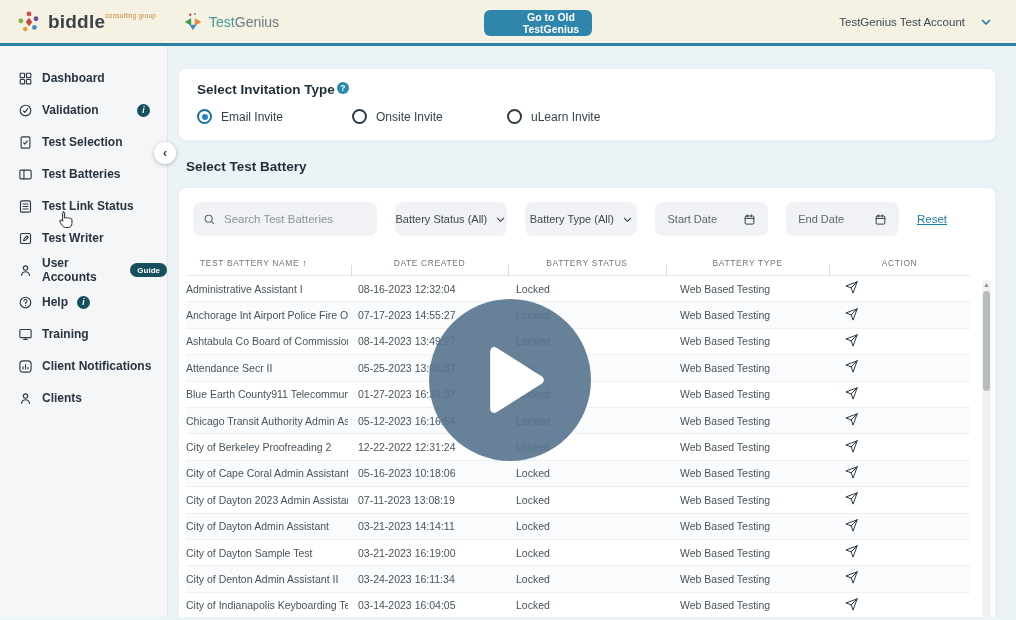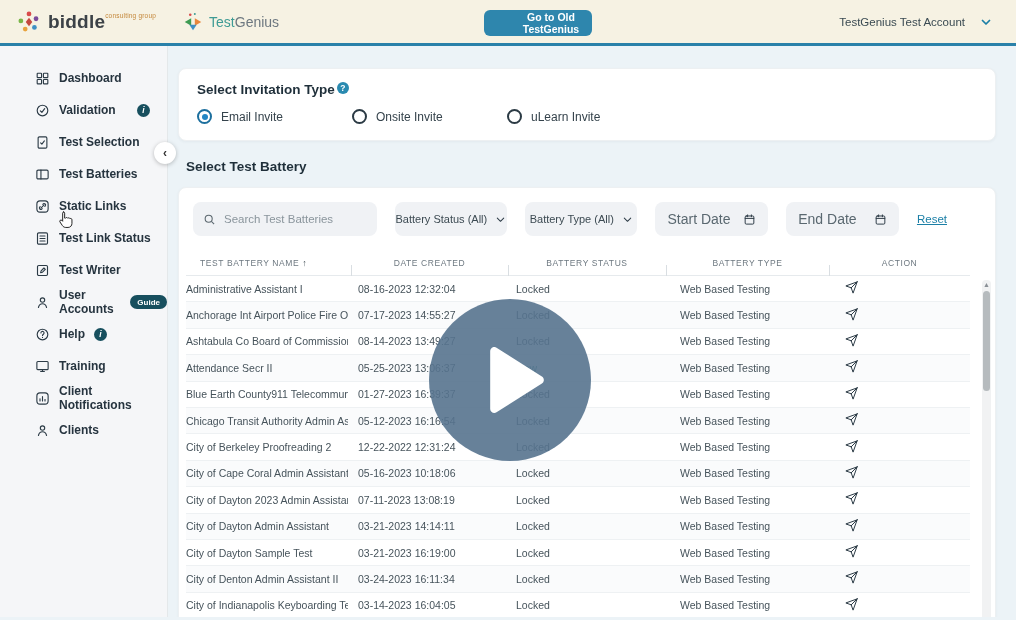--- a/index.html
+++ b/index.html
@@ -17,21 +17,21 @@
   .logo-tg .t2 { color:#6d7880; font-size:14px; font-weight:400; }
   .old-btn { position:absolute; left:484px; top:10px; width:108px; height:26px; background:#2e86ad; color:#fff; border:none; border-radius:6px; font-size:10.5px; font-weight:700; font-family:inherit; cursor:pointer;padding-left:26px; }
   .account { margin-left:auto; display:flex; align-items:center; gap:15px; font-size:11.5px; color:#3a4a52; cursor:pointer; }
 
   
   .app { display:flex; height:571px; }
   .sidebar { width:168px; background:#f5f6f8; border-right:1px solid #e4e8ea; padding-top:16px; position:relative; flex-shrink:0; }
   .main { flex:1; background:#ecf3f7; padding:22px 20px 0 10px; overflow:hidden; position:relative; }
 
   
-  .nav-item { height:32px; display:flex; align-items:center; gap:9px; padding-left:18px; font-size:12px; font-weight:600; color:#26343f; cursor:pointer; position:relative;margin-left:17px; }
+  .nav-item { height:32px; display:flex; align-items:center; gap:9px; padding-left:18px; font-size:12px; font-weight:600; color:#26343f; cursor:pointer; position:relative; }
   .nav-item svg { width:15px; height:15px; stroke:#2c3b46; stroke-width:1.8; fill:none; stroke-linecap:round; stroke-linejoin:round; flex-shrink:0; }
   .nav-item.active { background:#f8f0da; }
   .info-dot { width:13px; height:13px; border-radius:50%; background:#174f5e; color:#fff; font-size:8.5px; font-weight:700; display:flex; align-items:center; justify-content:center; font-style:italic; }
   .info-dot.right { position:absolute; right:17px; }
   .guide-badge { background:#174f5e; color:#fff; font-size:8px; font-weight:700; padding:2.5px 7px; border-radius:8px; margin-left:2px; }
   .collapse-btn { position:absolute; left:154px; top:96px; width:22px; height:22px; background:#fff; border-radius:50%; box-shadow:0 1px 4px rgba(0,0,0,.25); display:flex; align-items:center; justify-content:center; font-size:12px; font-weight:700; color:#333; z-index:6; cursor:pointer; }
 
   
   .card { background:#fff; border:1px solid #edf0f2; border-radius:8px; box-shadow:0 1px 3px rgba(40,60,80,.05); }
   .card-invite { padding:13px 18px 16px; margin-bottom:18px; }
@@ -48,21 +48,21 @@
   .card-table { height:482px; position:relative; overflow:hidden; }
 
   
   .filters { display:flex; align-items:center; padding:14px 14px 14px 14px; gap:18px; }
   .search-box { width:186px; height:34px; background:#f0f2f5; border-radius:8px; display:flex; align-items:center; padding:12px 10px; gap:8px; }
   .search-box svg { width:13px; height:13px; stroke:#5c686f; stroke-width:2; fill:none; }
   .search-box input { border:none; background:transparent; outline:none; font-size:11.5px; color:#3a4a52; width:130px; font-family:inherit; }
   .search-box input::placeholder { color:#8a959c; }
   .select-pill { width:114px; height:34px; background:#f0f2f5; border-radius:8px; display:flex; align-items:center; justify-content:center; gap:8px; font-size:11px; color:#3c4a52; cursor:pointer; }
   .select-pill svg, .date-pill svg { width:11px; height:11px; stroke:#2c3b46; stroke-width:2.2; fill:none; stroke-linecap:round; stroke-linejoin:round; }
-  .date-pill { width:114px; height:34px; background:#f0f2f5; border-radius:8px; display:flex; align-items:center; justify-content:space-between; padding:0 12px; font-size:14px; color:#5a6870; cursor:pointer; }
+  .date-pill { width:114px; height:34px; background:#f0f2f5; border-radius:8px; display:flex; align-items:center; justify-content:space-between; padding:0 12px; font-size:11px; color:#5a6870; cursor:pointer; }
   .date-pill svg { width:13px; height:13px; stroke-width:1.8; }
   .reset-link { margin-left:auto; margin-right:34px; font-size:11.5px; font-weight:400; color:#1b7fa6; text-decoration:underline; cursor:pointer; }
 
   
   .tbl { margin-left:7px; width:784px; }
   .tbl-head { display:grid; grid-template-columns:165px 157px 158px 163px 141px; height:26px; align-items:center; border-bottom:1px solid #e6eaed; }
   .th { font-size:8.5px; letter-spacing:.6px; color:#6d7880; text-align:center; position:relative; }
   .th:first-child { text-align:left; padding-left:14px; }
   .th + .th::before { content:""; position:absolute; left:0; top:7px; height:11px; width:1px; background:#d9dee2; }
   .sort-arrow { font-size:9px; color:#4a565e; margin-left:3px; }
@@ -153,29 +153,20 @@
     </div>
     <div class="nav-item">
       <svg viewBox="0 0 24 24">
           <rect x="3" y="5" width="18" height="14" rx="2"></rect>
           <line x1="9.5" y1="5" x2="9.5" y2="19"></line>
         </svg>
       <span>Test Batteries</span>
     </div>
     <div class="nav-item">
       <svg viewBox="0 0 24 24">
-          <rect x="3" y="3" width="18" height="18" rx="5"></rect>
-          <path d="M9.5 14.5l5-5"></path>
-          <path d="M12.5 8.5l.8-.8a2.3 2.3 0 013.2 3.2l-.8.8"></path>
-          <path d="M11.5 15.5l-.8.8a2.3 2.3 0 01-3.2-3.2l.8-.8"></path>
-        </svg>
-      <span>Static Links</span>
-    </div>
-    <div class="nav-item">
-      <svg viewBox="0 0 24 24">
           <rect x="4" y="3" width="16" height="18" rx="2"></rect>
           <line x1="8" y1="8" x2="16" y2="8"></line>
           <line x1="8" y1="12" x2="16" y2="12"></line>
           <line x1="8" y1="16" x2="16" y2="16"></line>
         </svg>
       <span>Test Link Status</span>
     </div>
     <div class="nav-item">
       <svg viewBox="0 0 24 24">
           <rect x="4" y="4" width="16" height="16" rx="2"></rect>

